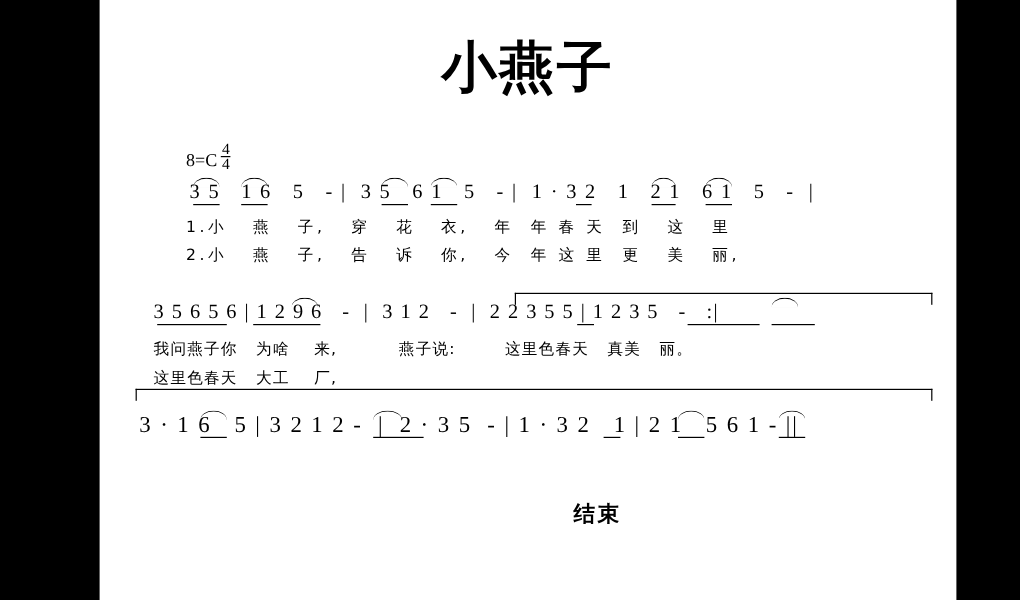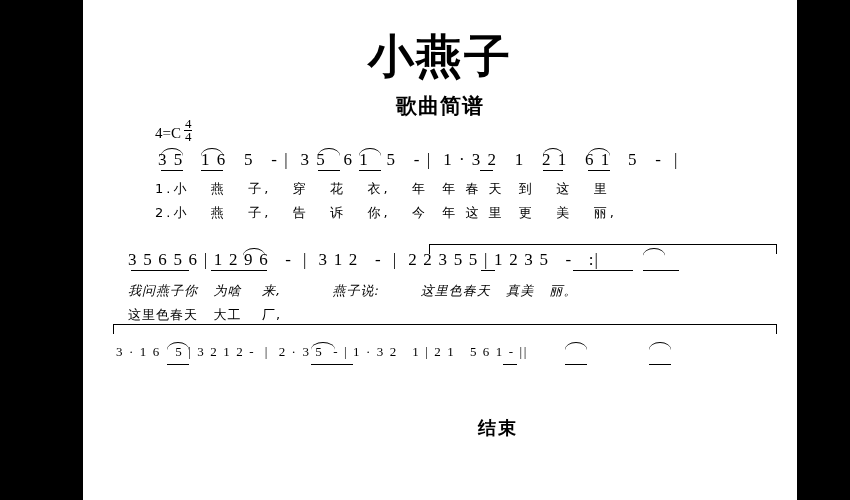--- a/index.html
+++ b/index.html
@@ -144,24 +144,23 @@
     height: 1px;
   }
 </style>
 </head>
 <body>
 
 <div id="sheet">
   <div class="page">
 
     <div class="title">小燕子</div>
-    <div class="subtitle">歌曲简谱</div>
 
     <div class="keysig">
-      <span>4=C</span><span class="frac"><span class="num">4</span><span class="den">4</span></span>
+      <span>8=C</span><span class="frac"><span class="num">4</span><span class="den">4</span></span>
     </div>
 
     <div class="system" style="top:150px; height:70px;">
       <div class="notes" style="left:75px; width:620px; letter-spacing:1.5px; font-size:17px;">3 5   1 6   5   - |  3 5   6 1   5   - |  1 · 3 2   1   2 1   6 1   5   -  |</div>
       <div class="slur" style="left:78px; top:-2px; width:22px;"></div>
       <div class="slur" style="left:118px; top:-2px; width:22px;"></div>
       <div class="slur" style="left:235px; top:-2px; width:22px;"></div>
       <div class="slur" style="left:276px; top:-2px; width:22px;"></div>
       <div class="slur" style="left:460px; top:-2px; width:20px;"></div>
       <div class="slur" style="left:505px; top:-2px; width:22px;"></div>
@@ -181,29 +180,29 @@
       <div class="vrule" style="left:346px; top:4px; height:10px;"></div>
       <div class="vrule" style="left:693px; top:4px; height:10px;"></div>
       <div class="notes" style="left:45px; top:10px; width:650px; letter-spacing:1.2px; font-size:17px;">3 5 6 5 6 | 1 2 9 6   -  |  3 1 2   -  |  2 2 3 5 5 | 1 2 3 5   -   :|</div>
       <div class="slur" style="left:160px; top:8px; width:22px;"></div>
       <div class="slur" style="left:560px; top:8px; width:22px;"></div>
       <div class="underbeam" style="left:48px; top:30px; width:58px;"></div>
       <div class="underbeam" style="left:128px; top:30px; width:56px;"></div>
       <div class="underbeam" style="left:398px; top:30px; width:14px;"></div>
       <div class="underbeam" style="left:490px; top:30px; width:60px;"></div>
       <div class="underbeam" style="left:560px; top:30px; width:36px;"></div>
-      <div class="lyrics" style="left:45px; top:42px; letter-spacing:1px;font-style:italic;">我问燕子你   为啥    来,          燕子说:        这里色春天   真美   丽。</div>
+      <div class="lyrics" style="left:45px; top:42px; letter-spacing:1px;">我问燕子你   为啥    来,          燕子说:        这里色春天   真美   丽。</div>
       <div class="lyrics" style="left:45px; top:66px; letter-spacing:1px;">这里色春天   大工    厂,</div>
     </div>
 
     <div class="system" style="top:320px; height:80px;">
       <div class="rule" style="left:30px; top:4px; width:664px;"></div>
       <div class="vrule" style="left:30px; top:4px; height:10px;"></div>
       <div class="vrule" style="left:693px; top:4px; height:10px;"></div>
-      <div class="notes" style="left:33px; top:24px; width:660px; letter-spacing:1.6px; font-size:13px;">3 · 1 6   5 | 3 2 1 2 -  |  2 · 3 5  - | 1 · 3 2   1 | 2 1   5 6 1 - ||</div>
+      <div class="notes" style="left:33px; top:24px; width:660px; letter-spacing:1.6px; font-size:19px;">3 · 1 6   5 | 3 2 1 2 -  |  2 · 3 5  - | 1 · 3 2   1 | 2 1   5 6 1 - ||</div>
       <div class="slur" style="left:84px; top:22px; width:22px;"></div>
       <div class="slur" style="left:228px; top:22px; width:24px;"></div>
       <div class="slur" style="left:482px; top:22px; width:22px;"></div>
       <div class="slur" style="left:566px; top:22px; width:22px;"></div>
       <div class="underbeam" style="left:84px; top:44px; width:22px;"></div>
       <div class="underbeam" style="left:228px; top:44px; width:42px;"></div>
       <div class="underbeam" style="left:420px; top:44px; width:14px;"></div>
       <div class="underbeam" style="left:482px; top:44px; width:22px;"></div>
       <div class="underbeam" style="left:566px; top:44px; width:22px;"></div>
     </div>

